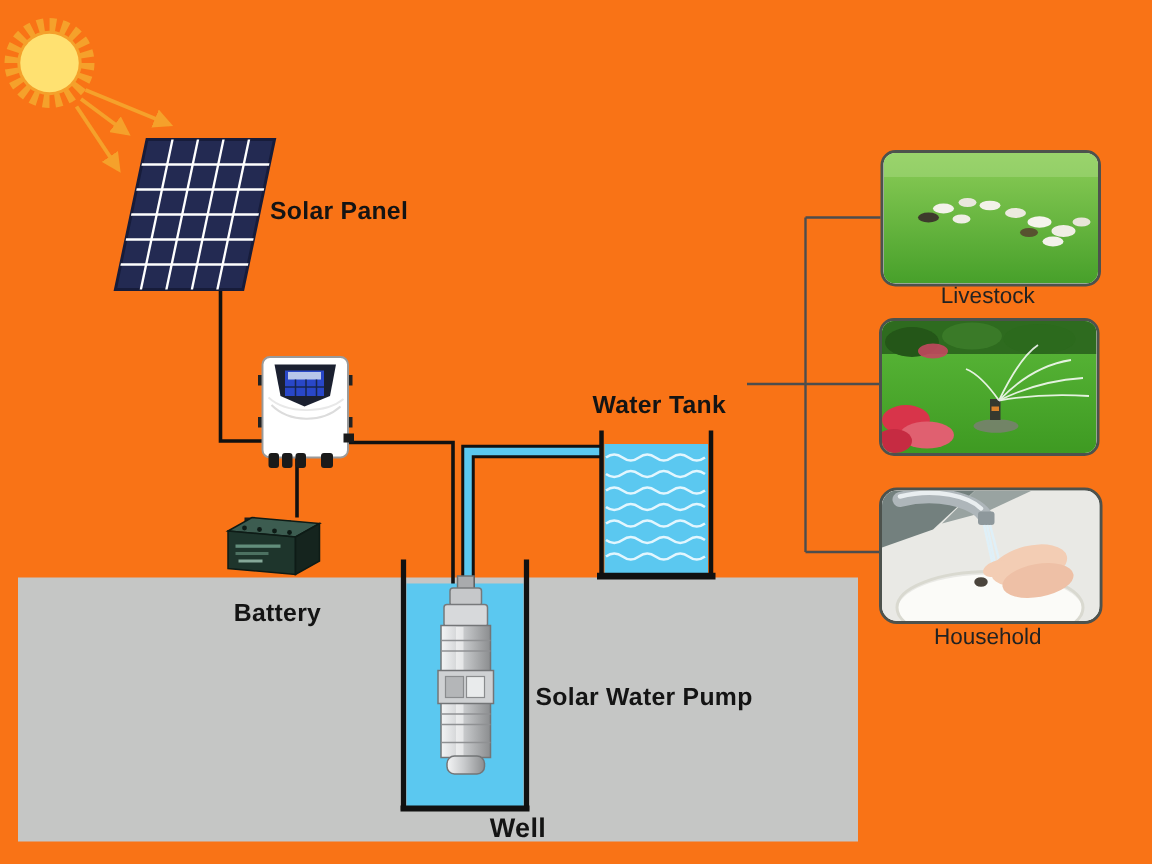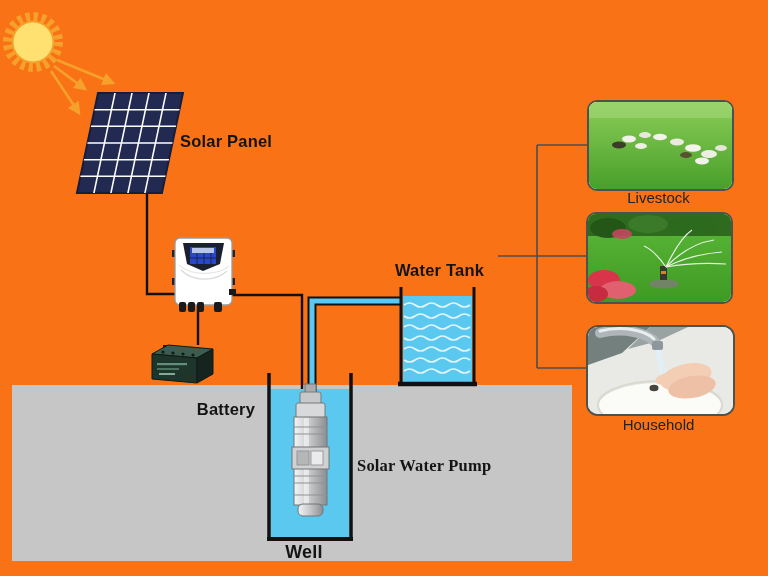--- a/index.html
+++ b/index.html
@@ -159,27 +159,27 @@
       <rect x="8" y="28" width="22" height="2" fill="#58816f" opacity="0.8"></rect>
       <rect x="10" y="33" width="16" height="2" fill="#9fc6b4" opacity="0.8"></rect>
     </g>
 
     <path d="M498,256 L587,256 M537,145 L587,145 M537,145 L537,368 M537,368 L587,368" fill="none" stroke="#4d4d4d" stroke-width="1.6"></path>
   </svg>
 
   <div class="lbl" style="left:180px; top:132px;">Solar Panel</div>
 
 
-  <div class="lbl center" style="left:150px; top:400px; width:70px;margin-left:41px;">Battery</div>
+  <div class="lbl center" style="left:150px; top:400px; width:70px;">Battery</div>
 
   <div class="lbl center" style="left:392px; top:261px; width:95px;">Water Tank</div>
 
-  <div class="lbl center" style="left:264px; top:542px; width:80px; font-size:18px;">Well</div>
-
-  <div class="lbl" style="left:357px; top:456px;font-family:Liberation Serif, serif;">Solar Water Pump</div>
+  <div class="lbl center" style="left:284px; top:542px; width:80px; font-size:18px;text-align:right;">Well</div>
+
+  <div class="lbl" style="left:357px; top:456px;">Solar Water Pump</div>
 
   <div class="card" style="left:587px; top:100px;">
     <svg viewBox="0 0 143 87">
       <defs>
         <linearGradient id="gLawn1" x1="0" y1="0" x2="0" y2="1">
           <stop offset="0" stop-color="#8ccd58"></stop>
           <stop offset="1" stop-color="#47a02a"></stop>
         </linearGradient>
       </defs>
       <rect width="143" height="87" fill="url(#gLawn1)"></rect>

